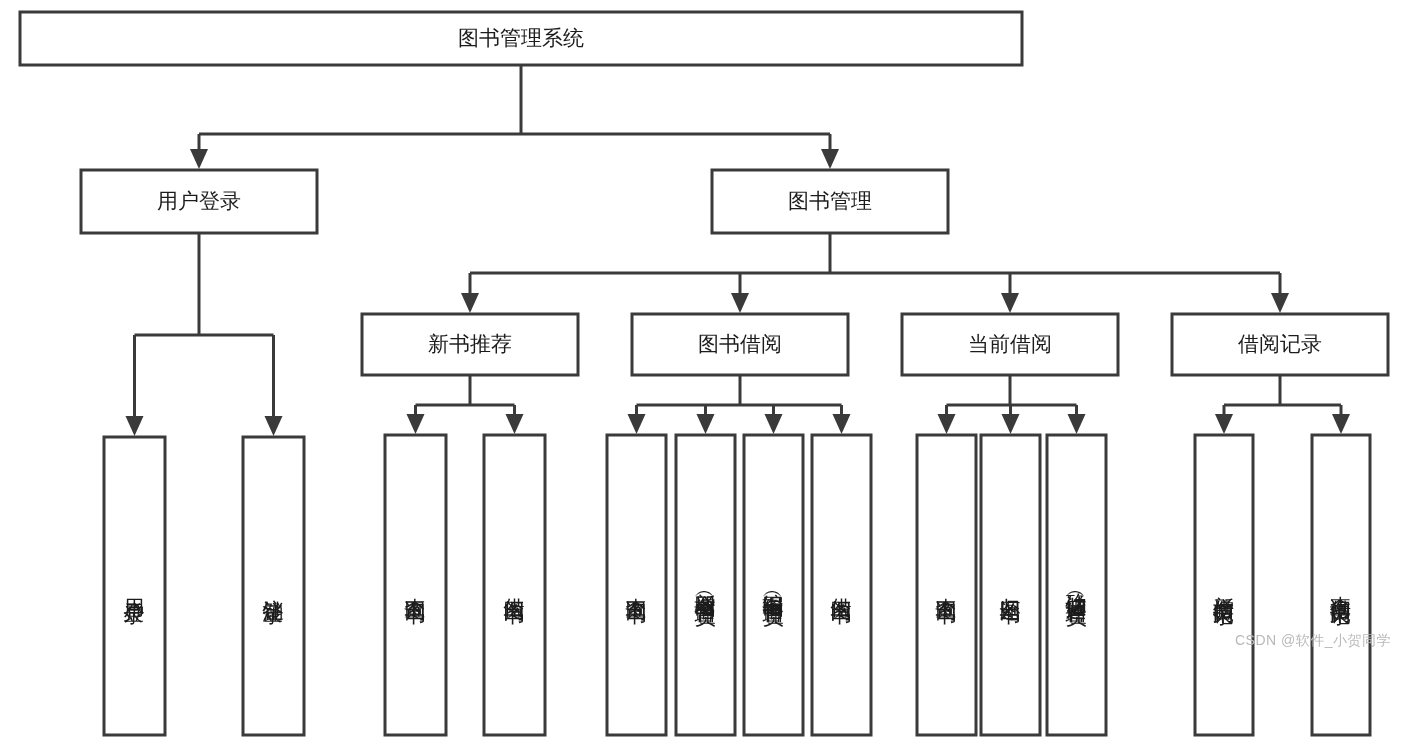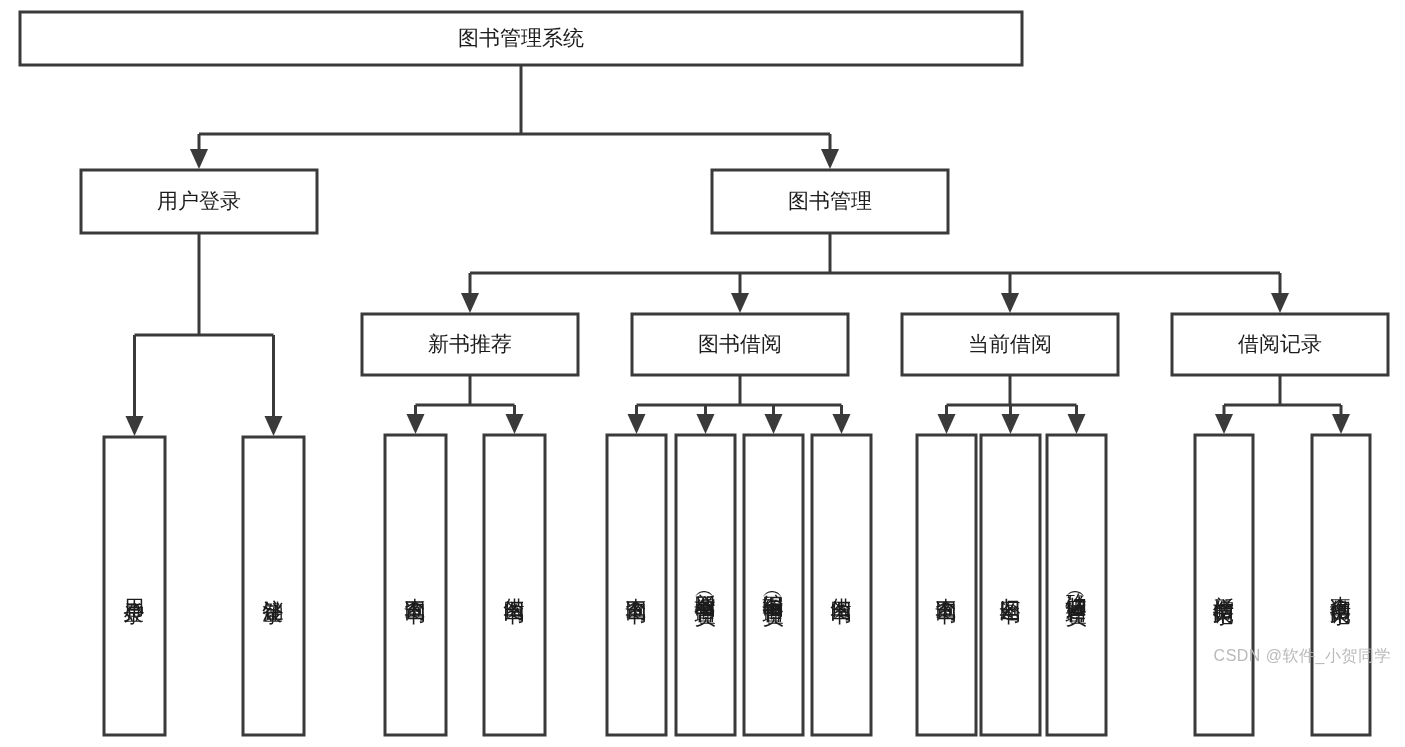--- a/index.html
+++ b/index.html
@@ -54,23 +54,23 @@
     font-family: "Liberation Sans", "DejaVu Sans", sans-serif;
     font-size: 21px;
     text-anchor: middle;
     writing-mode: vertical-rl;
     text-orientation: upright;
     letter-spacing: 2px;
   }
   .watermark {
     position: absolute;
     right: 14px;
-    bottom: 4px;
+    bottom: 21px;
     color: #b9b9b9;
-    font-size: 16px;
+    font-size: 14px;
     font-family: "Liberation Sans", "DejaVu Sans", sans-serif;
     letter-spacing: 0.5px;
     white-space: nowrap;
     user-select: none;
   }
 </style>
 </head>
 <body>
 
 <div id="diagram-root">

